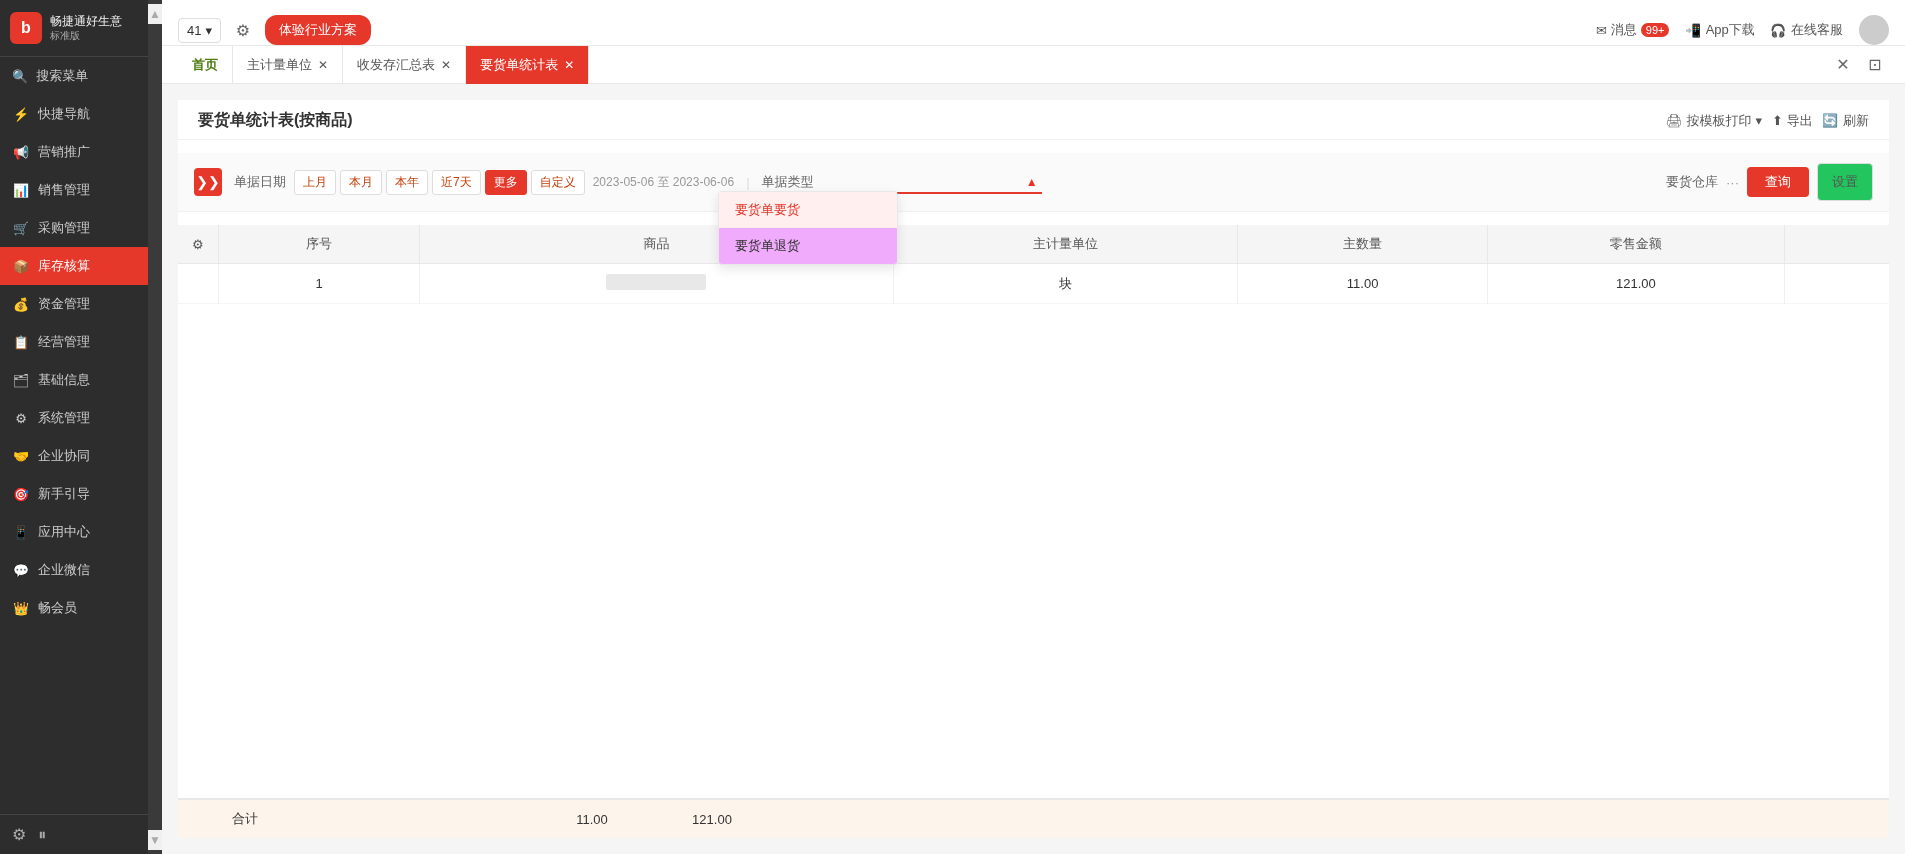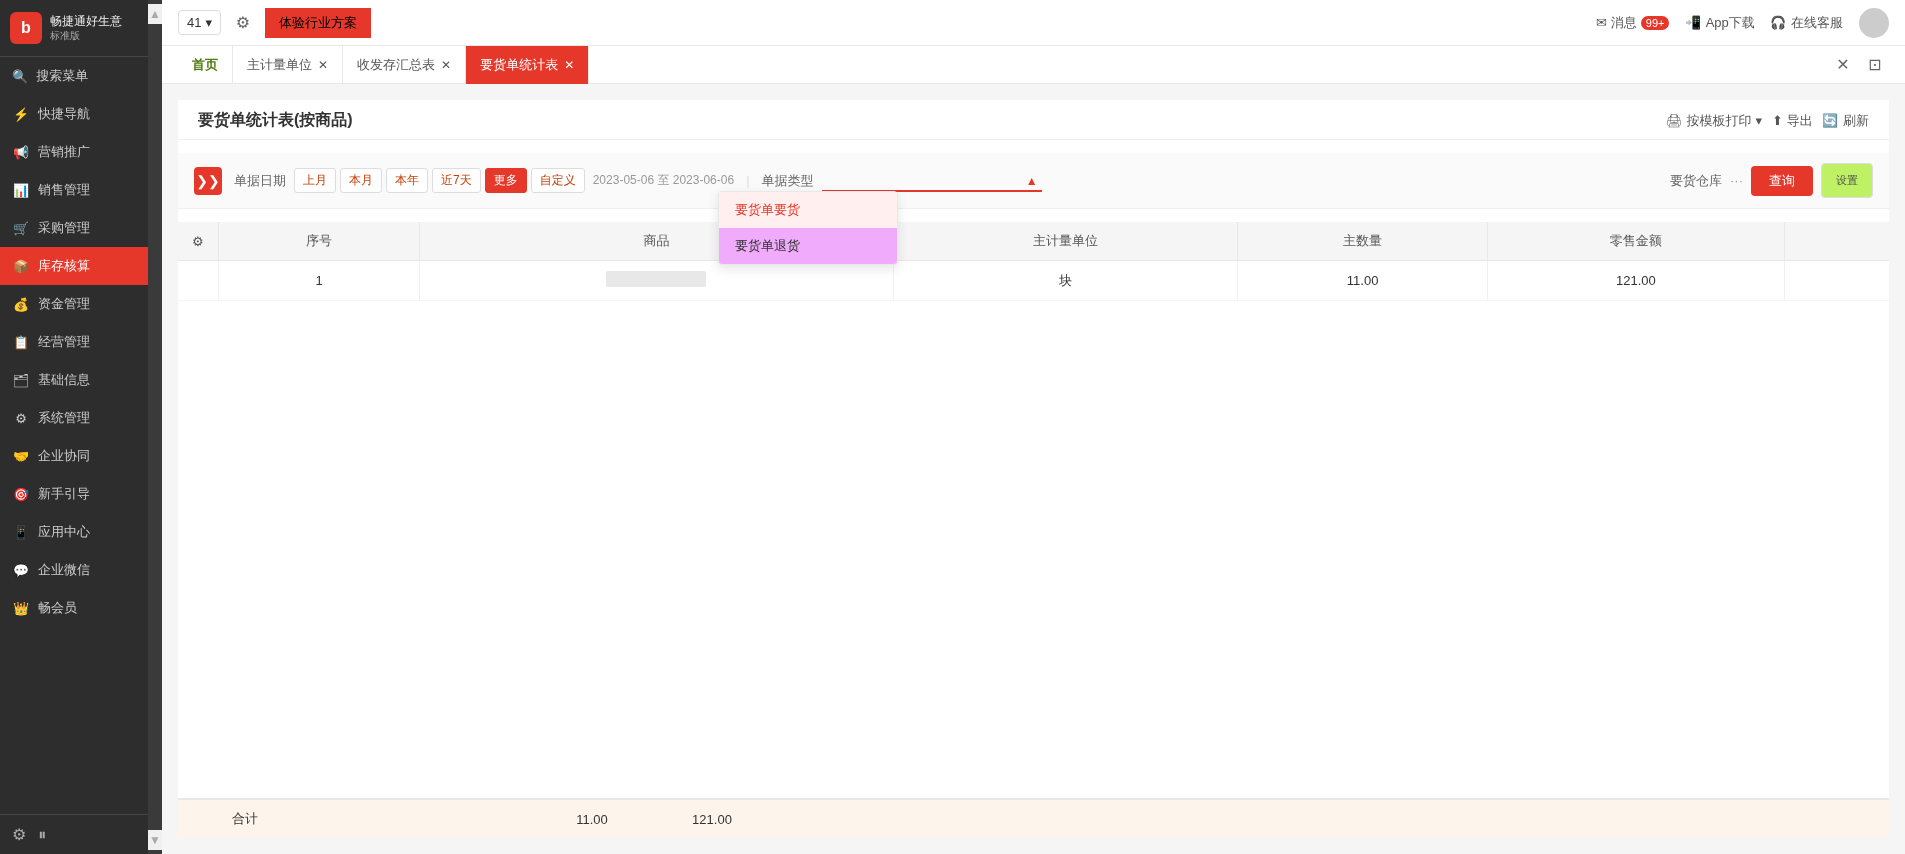--- a/index.html
+++ b/index.html
@@ -79,21 +79,21 @@
       flex-direction: column;
       height: 100%;
       background: #f5f5f5;
       overflow: hidden;
     }
 
     
     .topbar {
       background: #fff;
       display: flex;
-      align-items: center;
+      align-items: flex-end;
       padding: 0 16px;
       height: 46px;
       border-bottom: 1px solid #e8e8e8;
       flex-shrink: 0;
       gap: 12px;
     }
     .topbar-left {
       display: flex;
       align-items: center;
       gap: 8px;
@@ -115,24 +115,24 @@
       height: 28px;
       display: flex;
       align-items: center;
       justify-content: center;
       cursor: pointer;
       color: #666;
       font-size: 16px;
     }
     .industry-btn {
       background: #e5372a;
-      color: #000000;
+      color: #ffffff;
       border: none;
       padding: 6px 14px;
-      border-radius: 0;
+      border-radius: 12px;
       cursor: pointer;
       font-size: 13px;
     }
     .topbar-right {
       display: flex;
       align-items: center;
       gap: 16px;
     }
     .topbar-icon-btn {
       display: flex;
@@ -340,25 +340,25 @@
       background: #e5372a;
       color: white;
       border: none;
       padding: 6px 18px;
       border-radius: 4px;
       cursor: pointer;
       font-size: 13px;
     }
     .settings-btn {
       border: 1px solid #ddd;
-      background: #bef264;
+      background: #22c55e;
       padding: 9px 14px;
       border-radius: 4px;
       cursor: pointer;
-      font-size: 11px;
+      font-size: 13px;
       color: #555;
     }
     .type-dropdown {
       position: absolute;
       top: 38px;
       left: 540px;
       background: #f0abfc;
       border: 1px solid #e8e8e8;
       border-radius: 4px;
       box-shadow: 0 4px 12px rgba(0,0,0,0.1);

